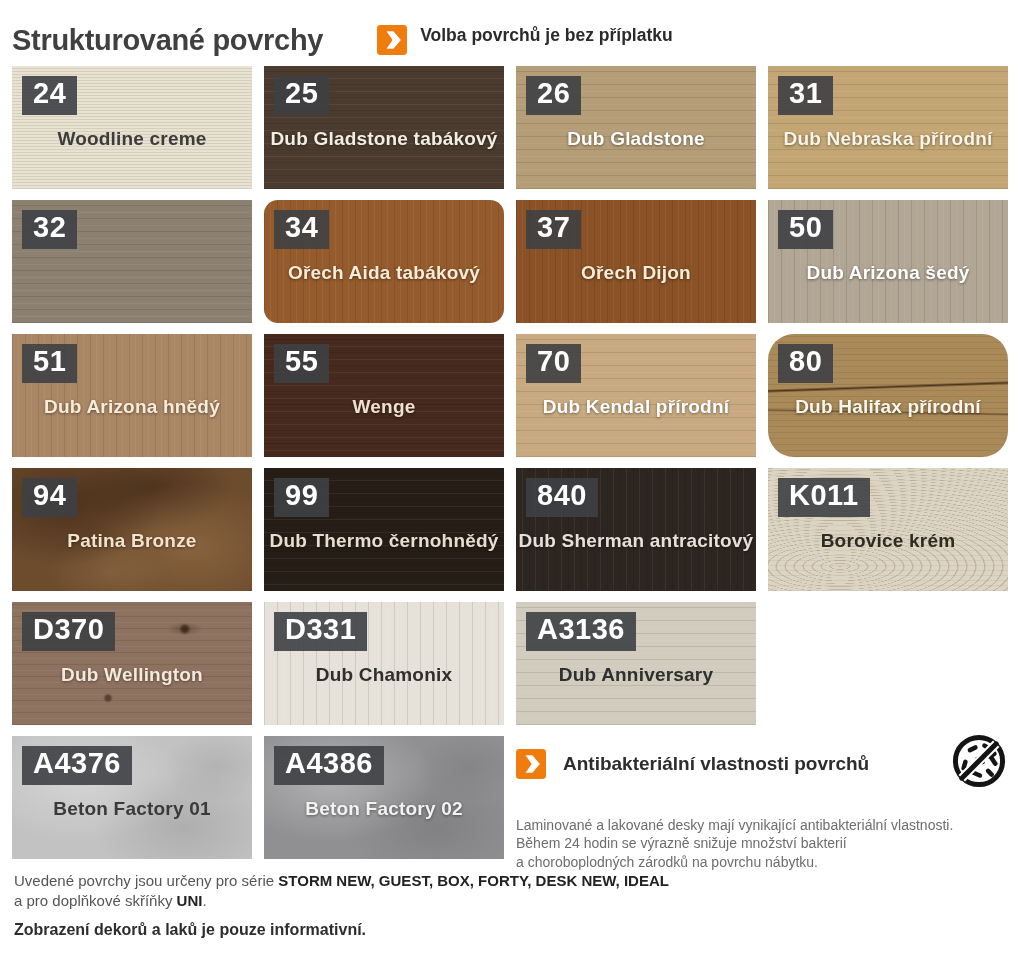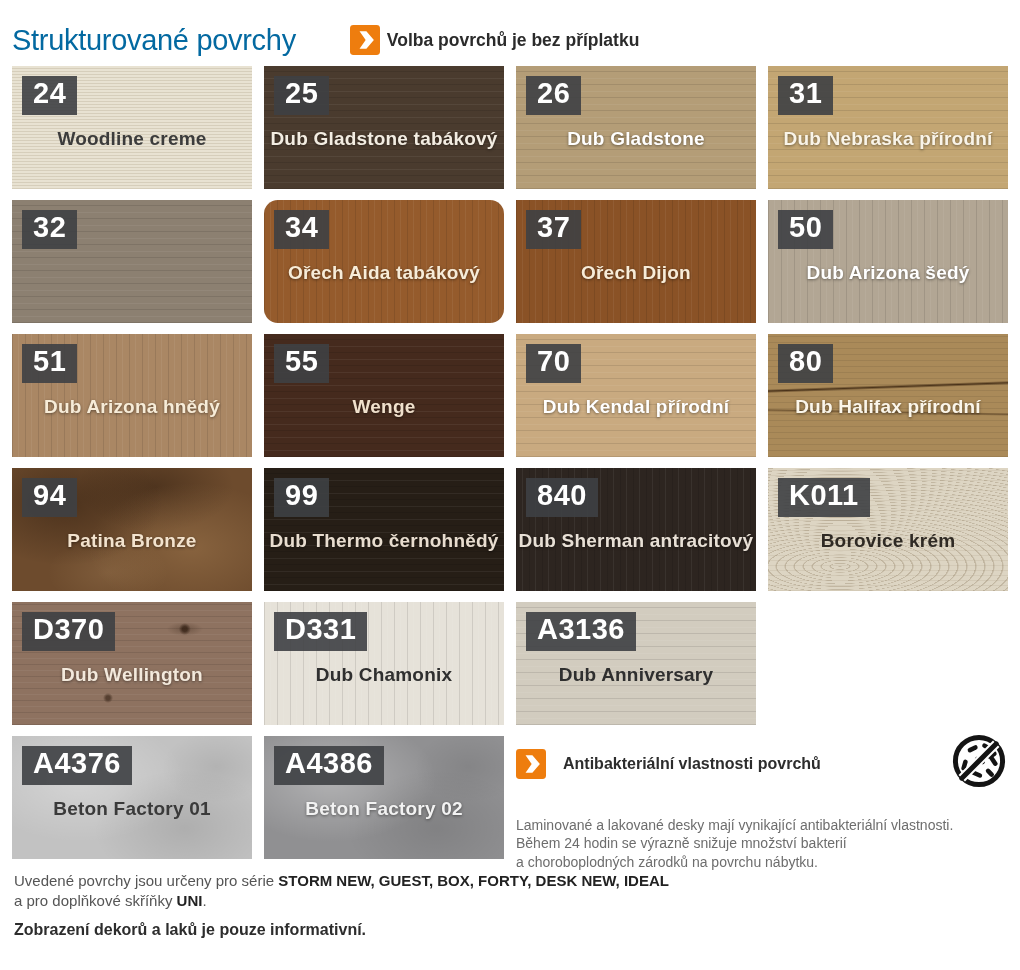--- a/index.html
+++ b/index.html
@@ -5,22 +5,22 @@
   html,body{margin:0;padding:0;}
   body{
     width:1020px;height:970px;background:#ffffff;overflow:hidden;
     font-family:"Liberation Sans","DejaVu Sans",sans-serif;
     -webkit-font-smoothing:antialiased;
   }
   .page{padding:0 12px;}
 
   
   .hdr{display:flex;align-items:center;padding-top:16px;height:48px;}
-  .title{font-size:29px;font-weight:400;color:#0369a1;margin:0;letter-spacing:-0.3px;}
-  .note{display:flex;align-items:center;margin-left:54px;gap:7px;}
+  .title{font-size:29px;font-weight:700;color:#404040;margin:0;letter-spacing:-0.3px;}
+  .note{display:flex;align-items:flex-start;margin-left:54px;gap:13px;}
   .arrow{width:30px;height:30px;display:block;flex:0 0 auto;}
   .note-text{font-size:17.5px;font-weight:600;color:#2b2b2b;}
 
   
   .grid{margin-top:2px;display:grid;grid-template-columns:repeat(4,1fr);gap:11px 12px;grid-auto-rows:123px;}
   .cell{position:relative;overflow:hidden;}
   .badge{
     position:absolute;top:10px;left:10px;background:rgba(62,64,68,0.90);
     color:#fff;font-size:29px;font-weight:600;line-height:1.22;padding:0 11px 4px;
     letter-spacing:0.5px;
@@ -50,21 +50,21 @@
     repeating-linear-gradient(0deg,rgba(125,105,75,0.10) 0 1px,transparent 1px 5px);}
   .tex-knots{background-image:
     radial-gradient(circle 6px at 72% 22%,rgba(40,22,10,0.65) 0 40%,transparent 100%),
     radial-gradient(ellipse 26px 10px at 72% 22%,rgba(40,22,10,0.30),transparent 70%),
     radial-gradient(circle 5px at 40% 78%,rgba(40,22,10,0.55) 0 40%,transparent 100%),
     repeating-linear-gradient(0deg,rgba(0,0,0,0.10) 0 1px,transparent 1px 6px,rgba(255,255,255,0.05) 6px 7px,transparent 7px 12px);}
 
   
   .anti{grid-column:3/5;grid-row:6;position:relative;padding-top:2px;}
   .anti-head{display:flex;align-items:center;gap:17px;}
-  .anti-title{font-size:16px;font-weight:600;color:#2d2d2d;white-space:nowrap;}
+  .anti-title{font-size:19px;font-weight:600;color:#2d2d2d;white-space:nowrap;}
   .bacteria{width:58px;height:58px;margin-left:auto;margin-top:-6px;flex:0 0 auto;}
   .anti-text{margin-top:26px;font-size:14px;line-height:1.32;color:#6d6d6d;}
 
   
   .ftr{padding:12px 2px 0;}
   .series-line{font-size:15px;color:#555555;line-height:1.35;margin:0;}
   .series-strong{color:#222222;font-weight:600;}
   .disclaimer{margin:9px 0 0;font-size:16px;font-weight:700;color:#2d2d2d;}
 </style>
 </head>
@@ -151,21 +151,21 @@
         <div class="sname shadow" style="color: rgb(247, 236, 216);">Dub Arizona hnědý</div>
       </div>
       <div class="cell tex-gh" style="background-color: rgb(69, 42, 29);">
         <span class="badge">55</span>
         <div class="sname shadow" style="color: rgb(240, 224, 204);">Wenge</div>
       </div>
       <div class="cell tex-gh" style="background-color: rgb(201, 170, 128);">
         <span class="badge">70</span>
         <div class="sname shadow" style="color: rgb(255, 255, 255);">Dub Kendal přírodní</div>
       </div>
-      <div class="cell tex-cracks" style="background-color: rgb(170, 138, 89);">
+      <div class="cell tex-cracks" style="background-color: rgb(170, 138, 89); border-radius: 26px;">
         <span class="badge">80</span>
         <div class="sname shadow" style="color: rgb(251, 246, 234);">Dub Halifax přírodní</div>
       </div>
       <div class="cell tex-mottle" style="background-color: rgb(109, 75, 45);">
         <span class="badge">94</span>
         <div class="sname shadow" style="color: rgb(243, 227, 206);">Patina Bronze</div>
       </div>
       <div class="cell tex-gh" style="background-color: rgb(38, 30, 22);">
         <span class="badge">99</span>
         <div class="sname shadow" style="color: rgb(232, 221, 207);">Dub Thermo černohnědý</div>

